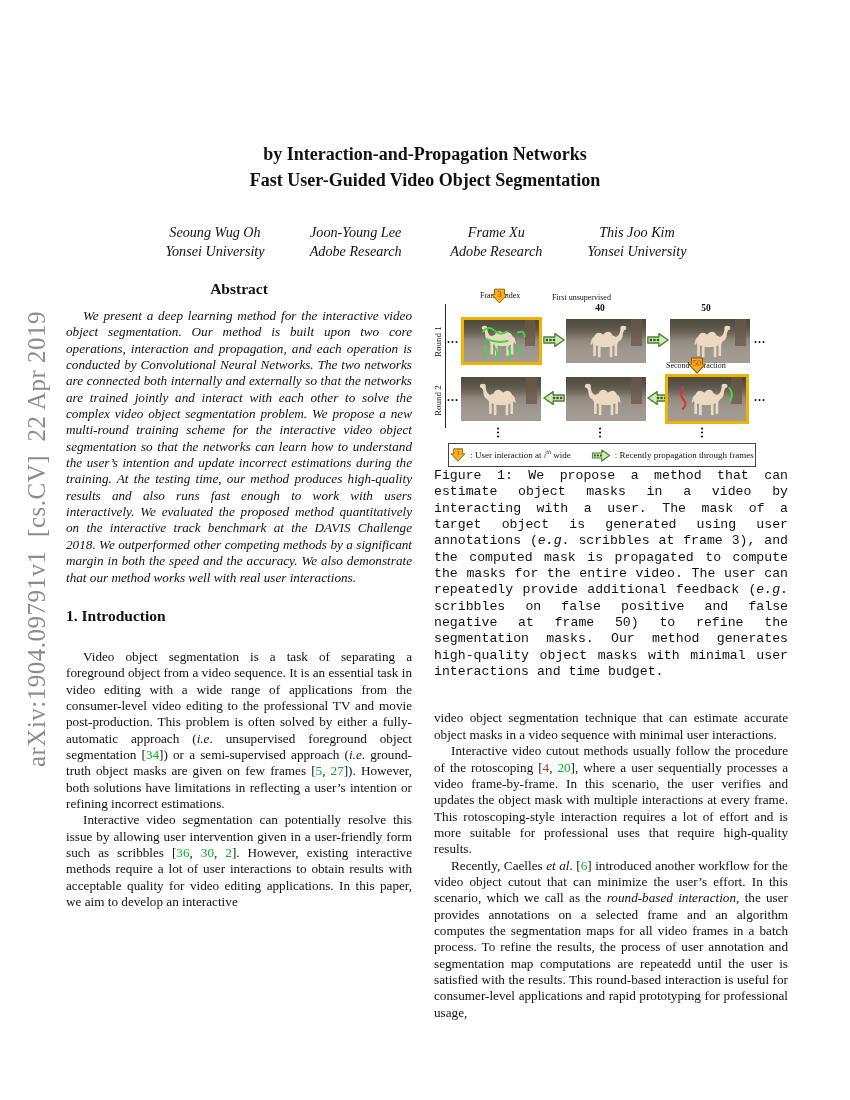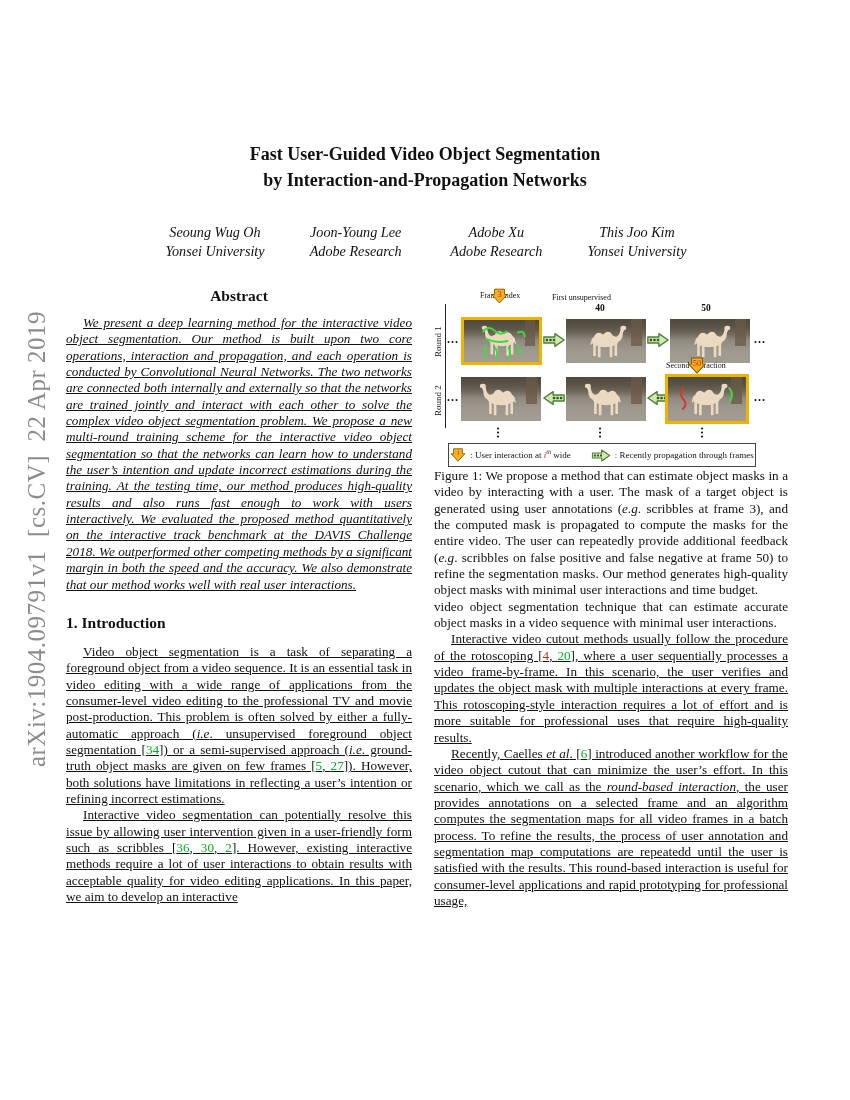--- a/index.html
+++ b/index.html
@@ -14,26 +14,26 @@
   
   .arxiv{position:absolute;left:-233px;top:525px;width:540px;text-align:center;
          transform:rotate(-90deg);color:var(--arxiv_gray);font-size:25px;
          letter-spacing:.5px;white-space:pre;}
   
   .titleblock{position:absolute;top:141px;left:0;right:0;text-align:center;}
   .titleblock .tline{display:block;font-weight:bold;font-size:18px;line-height:26px;}
   .authors{position:absolute;top:223px;left:145px;width:562px;display:flex;justify-content:space-between;}
   .author{width:140px;text-align:center;font-size:14.2px;line-height:19px;font-style:italic;}
   
-  .col-left{position:absolute;left:66px;top:287px;width:346px;}
+  .col-left{position:absolute;left:66px;top:280px;width:346px;}
   .col-right{position:absolute;left:434px;top:288px;width:354px;}
   .abs-heading{margin:0 0 10px 0;text-align:center;font-size:15.5px;font-weight:bold;}
-  .sec-heading{margin:21px 0 12px 0;font-size:15.5px;font-weight:bold;font-family:"Liberation Serif",serif;}
+  .sec-heading{margin:21px 0 24px 0;font-size:15.5px;font-weight:bold;font-family:"Liberation Serif",serif;}
   p.body{margin:0;text-align:justify;font-size:13.2px;line-height:16.35px;}
-  .indent{text-indent:17px;text-decoration:underline;}
+  .indent{text-indent:17px;}
   .abstract-text{font-style:italic;font-size:13.4px;}
   .i{font-style:italic}
   .g{color:var(--cite_green)}
   .r{color:var(--cite_red)}
   .ri{color:var(--arrow_number_red);font-style:italic}
   sup{font-size:68%;line-height:0}
   sup.isup{font-style:italic}
   
   .fig{position:relative;width:354px;height:180px;}
   .flabel{position:absolute;font-size:8px;white-space:nowrap;padding-left:36px;}
@@ -65,22 +65,22 @@
   .scrib .sg{stroke:var(--scribble_green);}
   .scrib .sr{stroke:var(--scribble_red);}
   .legend{position:absolute;left:14px;top:155px;width:306px;height:22px;border:1px solid #444;
           display:flex;align-items:center;justify-content:center;gap:4px;font-size:9px;white-space:nowrap;}
   .legend-iarrow{position:relative;width:16px;height:14px;flex:0 0 auto;}
   .legend-iarrow svg{position:absolute;left:0;top:0;width:100%;height:100%;}
   .legend-iarrow .num{position:absolute;left:0;right:0;top:0;text-align:center;
                       font-size:8px;color:var(--arrow_number_red);font-style:italic;}
   .legend-parrow{width:20px;height:13px;flex:0 0 auto;}
   .legend-gap{width:12px;flex:0 0 auto;}
-  .caption{margin-top:12px;}
-  .rc-text{}
+  .caption{margin-top:12px;font-family:Liberation Mono, monospace;}
+  .rc-text{margin-top:30px;}
 </style>
 </head>
 <body>
 
 <svg width="0" height="0" style="position:absolute" aria-hidden="true">
   <defs>
     <symbol id="camel" viewBox="0 0 100 64">
       <g class="camel-fill">
         <rect x="29" y="34" width="4.5" height="22" rx="1.5"></rect>
         <rect x="37" y="37" width="4.5" height="21" rx="1.5"></rect>
@@ -103,35 +103,35 @@
       <path class="iarrow-body" d="M5,1.2 L19,1.2 L19,9 L23,9 L12,20.8 L1,9 L5,9 Z"></path>
     </symbol>
   </defs>
 </svg>
 
 <div class="page">
 
   <div class="arxiv">arXiv:1904.09791v1  [cs.CV]  22 Apr 2019</div>
 
   <div class="titleblock">
+    <span class="tline">by Interaction-and-Propagation Networks</span>
     <span class="tline">Fast User-Guided Video Object Segmentation</span>
-    <span class="tline">by Interaction-and-Propagation Networks</span>
   </div>
 
   <div class="authors">
     <div class="author">
       <div>Seoung Wug Oh</div>
       <div>Yonsei University</div>
     </div>
     <div class="author">
       <div>Joon-Young Lee</div>
       <div>Adobe Research</div>
     </div>
     <div class="author">
-      <div>Adobe Xu</div>
+      <div>Frame Xu</div>
       <div>Adobe Research</div>
     </div>
     <div class="author">
       <div>This Joo Kim</div>
       <div>Yonsei University</div>
     </div>
   </div>
 
   <div class="col-left">
     <h2 class="abs-heading">Abstract</h2>

